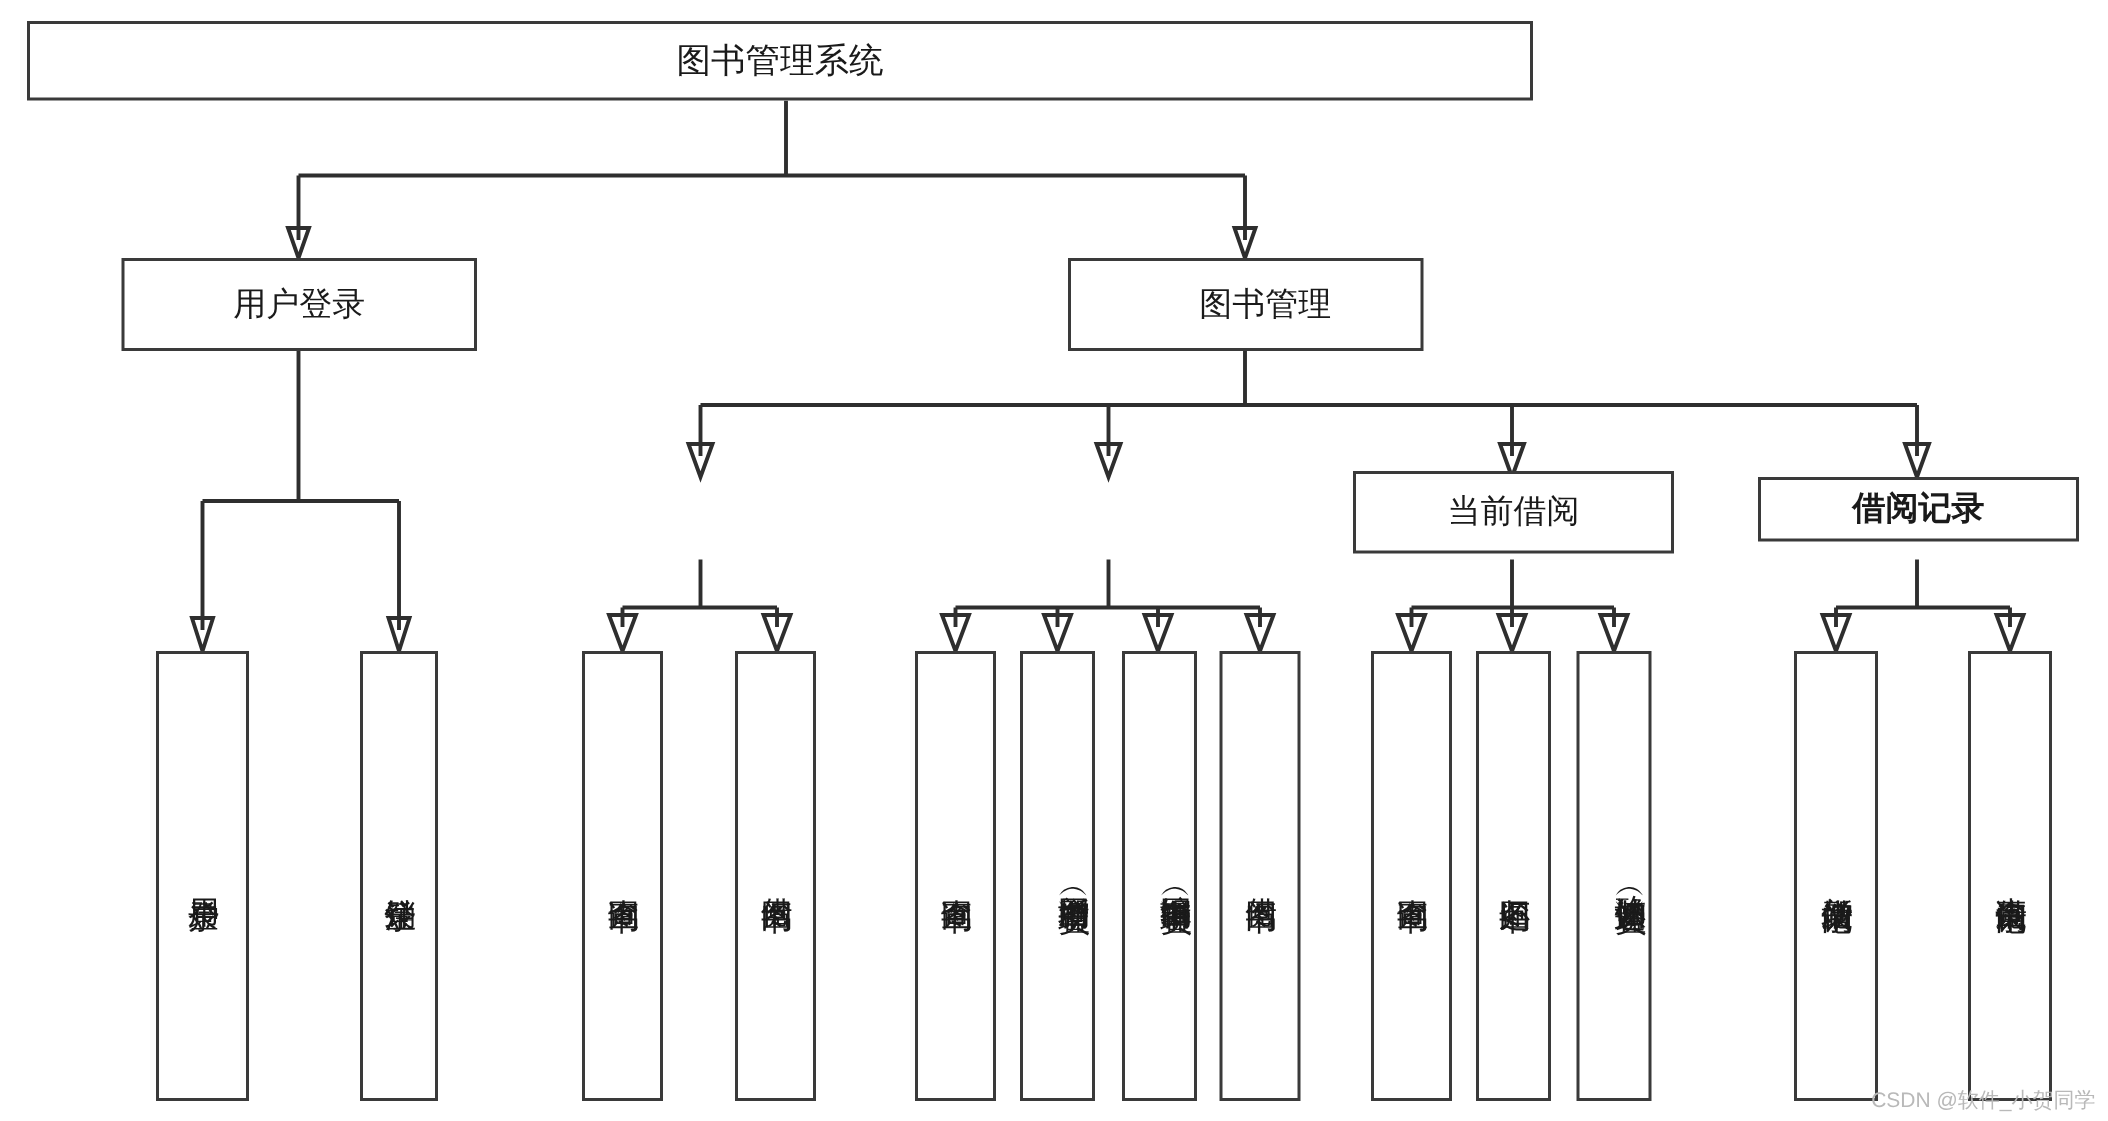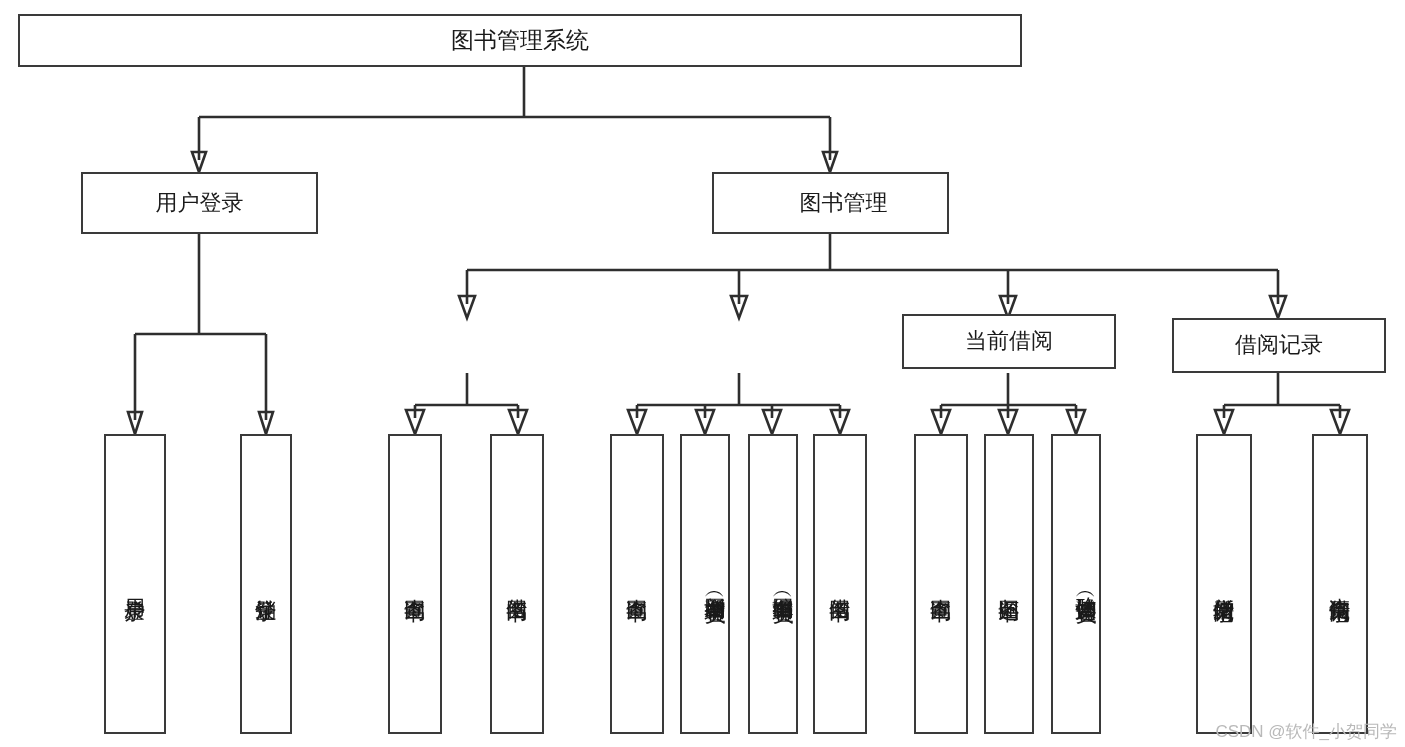--- a/index.html
+++ b/index.html
@@ -22,21 +22,21 @@
   .node.root{font-size:23px;}
   .node.v{
     writing-mode:vertical-rl;text-orientation:upright;
     font-size:21px;line-height:1.22;letter-spacing:1px;
     padding:4px 0;
   }
   .node.v.top{align-items:flex-start;}
 
   .wm{
     position:absolute;right:8px;bottom:4px;
-    font-size:17px;color:#b9b9b9;white-space:nowrap;
+    font-size:14px;color:#b9b9b9;white-space:nowrap;
     pointer-events:none;
   }
   svg.links{position:absolute;left:0;top:0;width:1405px;height:747px;}
   svg.links line,svg.links path{stroke:#2e2e2e;stroke-width:2.6;fill:none;}
 </style>
 </head>
 <body>
 
 <div id="diagram">
 
@@ -109,21 +109,21 @@
   <div class="node h" style="left:81px;top:172px;width:237px;height:62px;">
     <span>用户登录</span>
   </div>
   <div class="node h" style="left:712px;top:172px;width:237px;height:62px;padding-left:26px;">
     <span>图书管理</span>
   </div>
 
   <div class="node h" style="left:902px;top:314px;width:214px;height:55px;">
     <span>当前借阅</span>
   </div>
-  <div class="node h" style="left:1172px;top:318px;width:214px;height:55px;">
+  <div class="node h" style="left:1172px;top:318px;width:214px;height:43px;font-weight:bold;">
     <span>借阅记录</span>
   </div>
 
   <div class="node v" style="left:104px;top:434px;width:62px;height:300px;">
     <span>用户登录</span>
   </div>
   <div class="node v" style="left:240px;top:434px;width:52px;height:300px;">
     <span>注销登录</span>
   </div>
 

